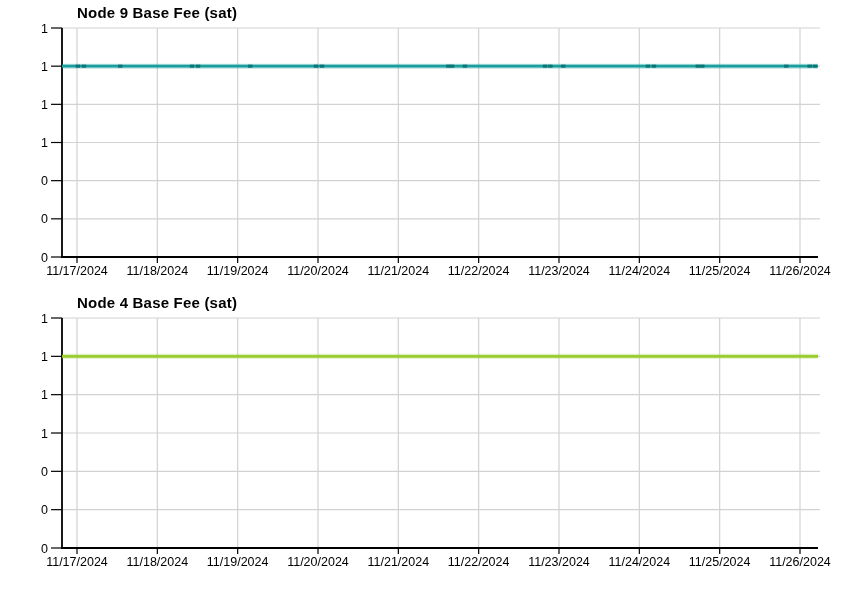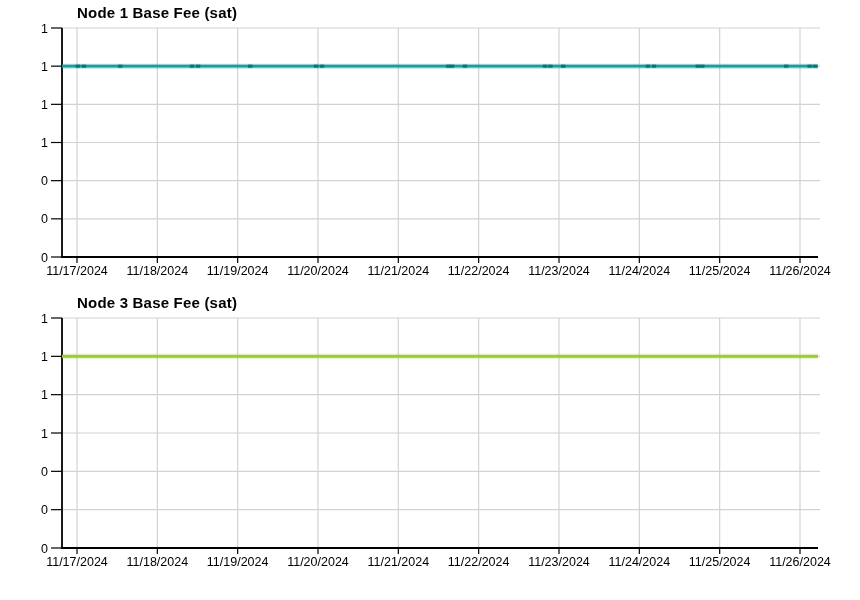--- a/index.html
+++ b/index.html
@@ -37,21 +37,21 @@
     font-family: "Liberation Sans", sans-serif;
     font-size: 12.5px;
     fill: #000000;
   }
 </style>
 </head>
 <body>
 
 <div id="stage">
 
-  <div class="chart-title" id="title-1">Node 1 Base Fee (sat)</div>
+  <div class="chart-title" id="title-1">Node 9 Base Fee (sat)</div>
 
   <svg class="chart-canvas" id="chart-svg-0" width="860" height="290" viewBox="0 0 860 290">
       <line x1="62" y1="28" x2="820" y2="28" stroke="#d2d2d2" stroke-width="1.2"></line>
       <line x1="62" y1="66.16666666666666" x2="820" y2="66.16666666666666" stroke="#d2d2d2" stroke-width="1.2"></line>
       <line x1="62" y1="104.33333333333333" x2="820" y2="104.33333333333333" stroke="#d2d2d2" stroke-width="1.2"></line>
       <line x1="62" y1="142.5" x2="820" y2="142.5" stroke="#d2d2d2" stroke-width="1.2"></line>
       <line x1="62" y1="180.66666666666666" x2="820" y2="180.66666666666666" stroke="#d2d2d2" stroke-width="1.2"></line>
       <line x1="62" y1="218.83333333333331" x2="820" y2="218.83333333333331" stroke="#d2d2d2" stroke-width="1.2"></line>
       <line x1="77" y1="28" x2="77" y2="257" stroke="#d2d2d2" stroke-width="1.2"></line>
       <line x1="157.33333333333331" y1="28" x2="157.33333333333331" y2="257" stroke="#d2d2d2" stroke-width="1.2"></line>
@@ -117,21 +117,21 @@
       <rect x="561.028" y="64.66666666666666" width="4.4" height="3" fill="#0c7474"></rect>
       <rect x="645.6999999999999" y="64.66666666666666" width="4.4" height="3" fill="#0c7474"></rect>
       <rect x="651.7479999999999" y="64.66666666666666" width="4.4" height="3" fill="#0c7474"></rect>
       <rect x="695.5959999999999" y="64.66666666666666" width="4.4" height="3" fill="#0c7474"></rect>
       <rect x="700.132" y="64.66666666666666" width="4.4" height="3" fill="#0c7474"></rect>
       <rect x="784.0479999999999" y="64.66666666666666" width="4.4" height="3" fill="#0c7474"></rect>
       <rect x="807.4839999999999" y="64.66666666666666" width="4.4" height="3" fill="#0c7474"></rect>
       <rect x="812.776" y="64.66666666666666" width="4.4" height="3" fill="#0c7474"></rect>
     </svg>
 
-  <div class="chart-title" id="title-2">Node 3 Base Fee (sat)</div>
+  <div class="chart-title" id="title-2">Node 4 Base Fee (sat)</div>
 
   <svg class="chart-canvas" id="chart-svg-1" width="860" height="310" viewBox="0 290 860 310">
       <line x1="62" y1="318" x2="820" y2="318" stroke="#d2d2d2" stroke-width="1.2"></line>
       <line x1="62" y1="356.3333333333333" x2="820" y2="356.3333333333333" stroke="#d2d2d2" stroke-width="1.2"></line>
       <line x1="62" y1="394.6666666666667" x2="820" y2="394.6666666666667" stroke="#d2d2d2" stroke-width="1.2"></line>
       <line x1="62" y1="433" x2="820" y2="433" stroke="#d2d2d2" stroke-width="1.2"></line>
       <line x1="62" y1="471.33333333333337" x2="820" y2="471.33333333333337" stroke="#d2d2d2" stroke-width="1.2"></line>
       <line x1="62" y1="509.6666666666667" x2="820" y2="509.6666666666667" stroke="#d2d2d2" stroke-width="1.2"></line>
       <line x1="77" y1="318" x2="77" y2="548" stroke="#d2d2d2" stroke-width="1.2"></line>
       <line x1="157.33333333333331" y1="318" x2="157.33333333333331" y2="548" stroke="#d2d2d2" stroke-width="1.2"></line>

